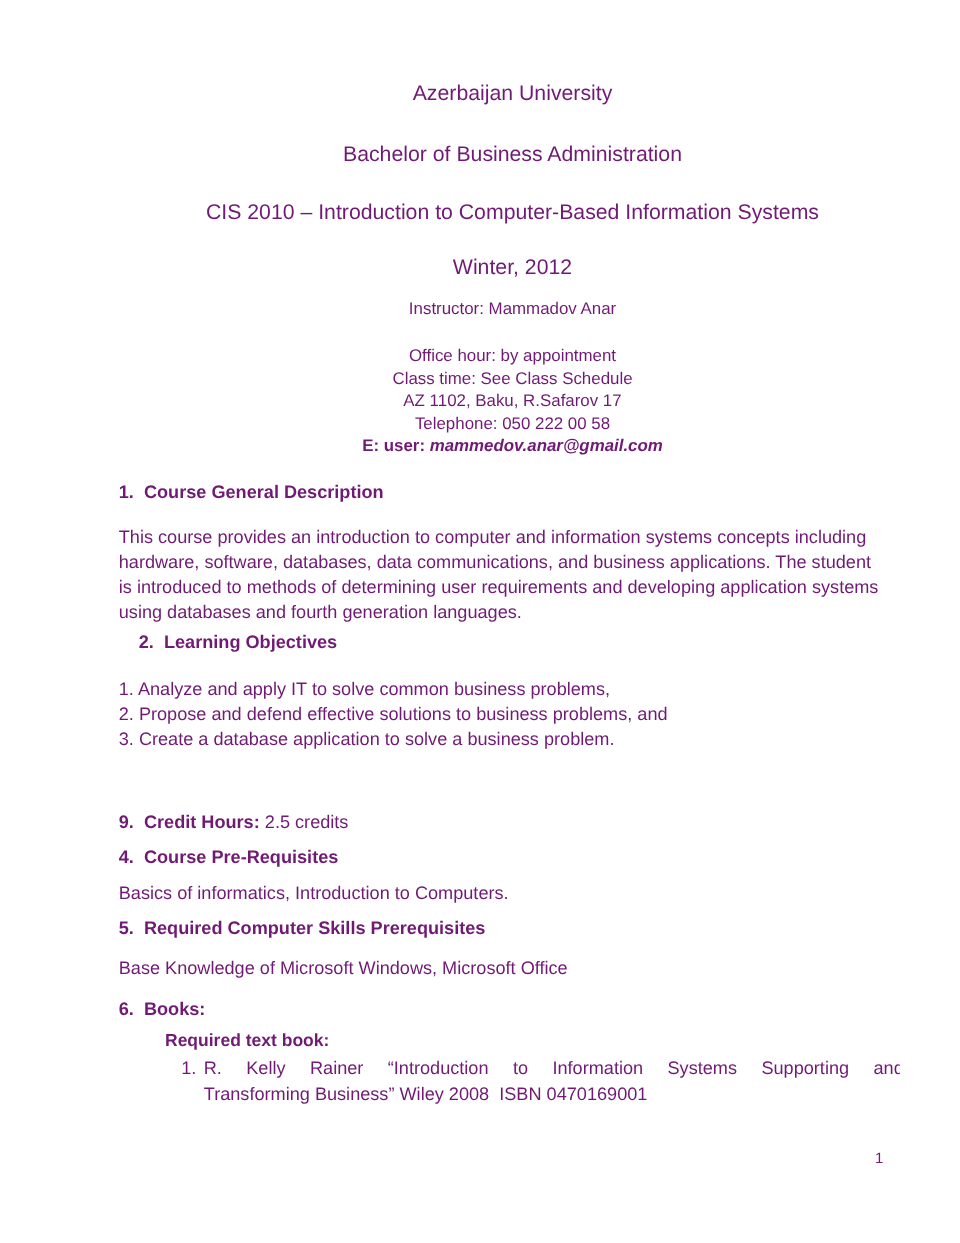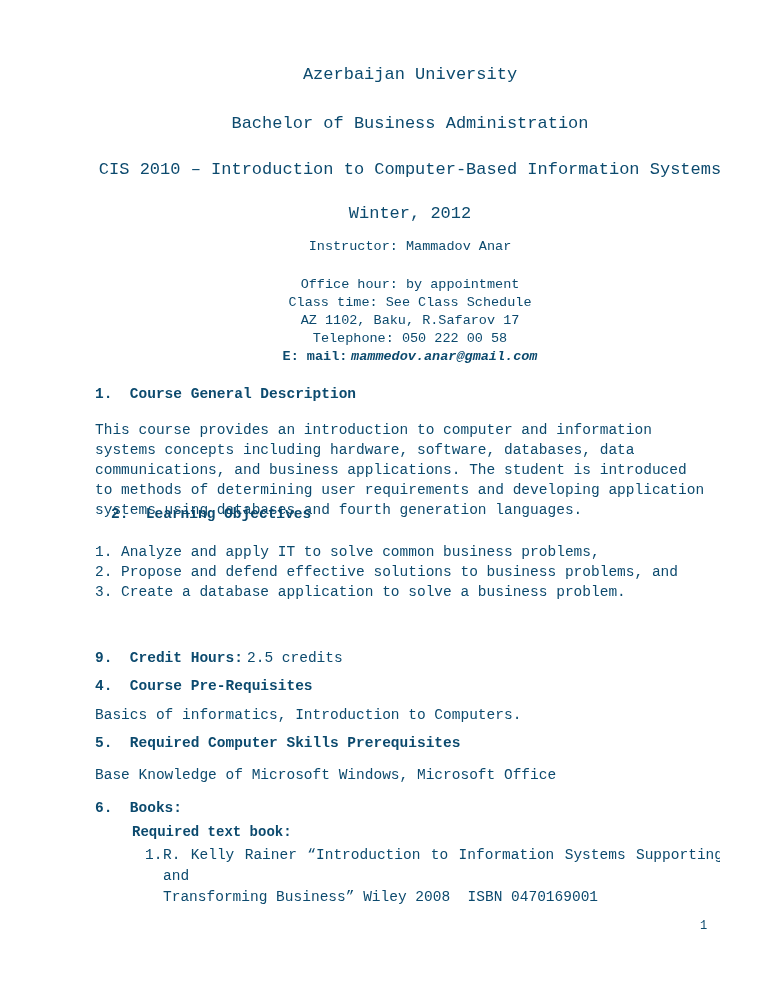--- a/index.html
+++ b/index.html
@@ -5,22 +5,22 @@
   html, body {
     margin: 0;
     padding: 0;
     background: #ffffff;
   }
   .page {
     position: relative;
     width: 720px;
     height: 994px;
     background: #ffffff;
-    font-family: Liberation Mono, monospace;
-    color: #0c4a6e;
+    font-family: Liberation Sans, sans-serif;
+    color: #701a75;
     overflow: hidden;
   }
   .abs {
     position: absolute;
     left: 95px;
     width: 630px;
   }
   .center { text-align: center; }
   .title  { font-size: 17px; line-height: 22px; }
   .small  { font-size: 13.5px; line-height: 18px; }
@@ -90,21 +90,21 @@
   <div class="abs center title t-term">Winter, 2012</div>
 
   <div class="abs center small t-instructor">Instructor: Mammadov Anar</div>
 
   <div class="abs center small contact-block">
     <div>Office hour: by appointment</div>
     <div>Class time: See Class Schedule</div>
     <div>AZ 1102, Baku, R.Safarov 17</div>
     <div>Telephone: 050 222 00 58</div>
     <div>
-      <span class="email-label">E: mail:</span><span class="email-address">mammedov.anar@gmail.com</span>
+      <span class="email-label">E: user:</span><span class="email-address">mammedov.anar@gmail.com</span>
     </div>
   </div>
 
   <div class="abs body-text h s1-heading">1.  Course General Description</div>
 
   <div class="abs body-text s1-body">This course provides an introduction to computer and information systems concepts including hardware, software, databases, data communications, and business applications. The student is introduced to methods of determining user requirements and developing application systems using databases and fourth generation languages.</div>
 
   <div class="abs body-text h s2-heading">2.  Learning Objectives</div>
 
   <div class="abs body-text s2-block">

